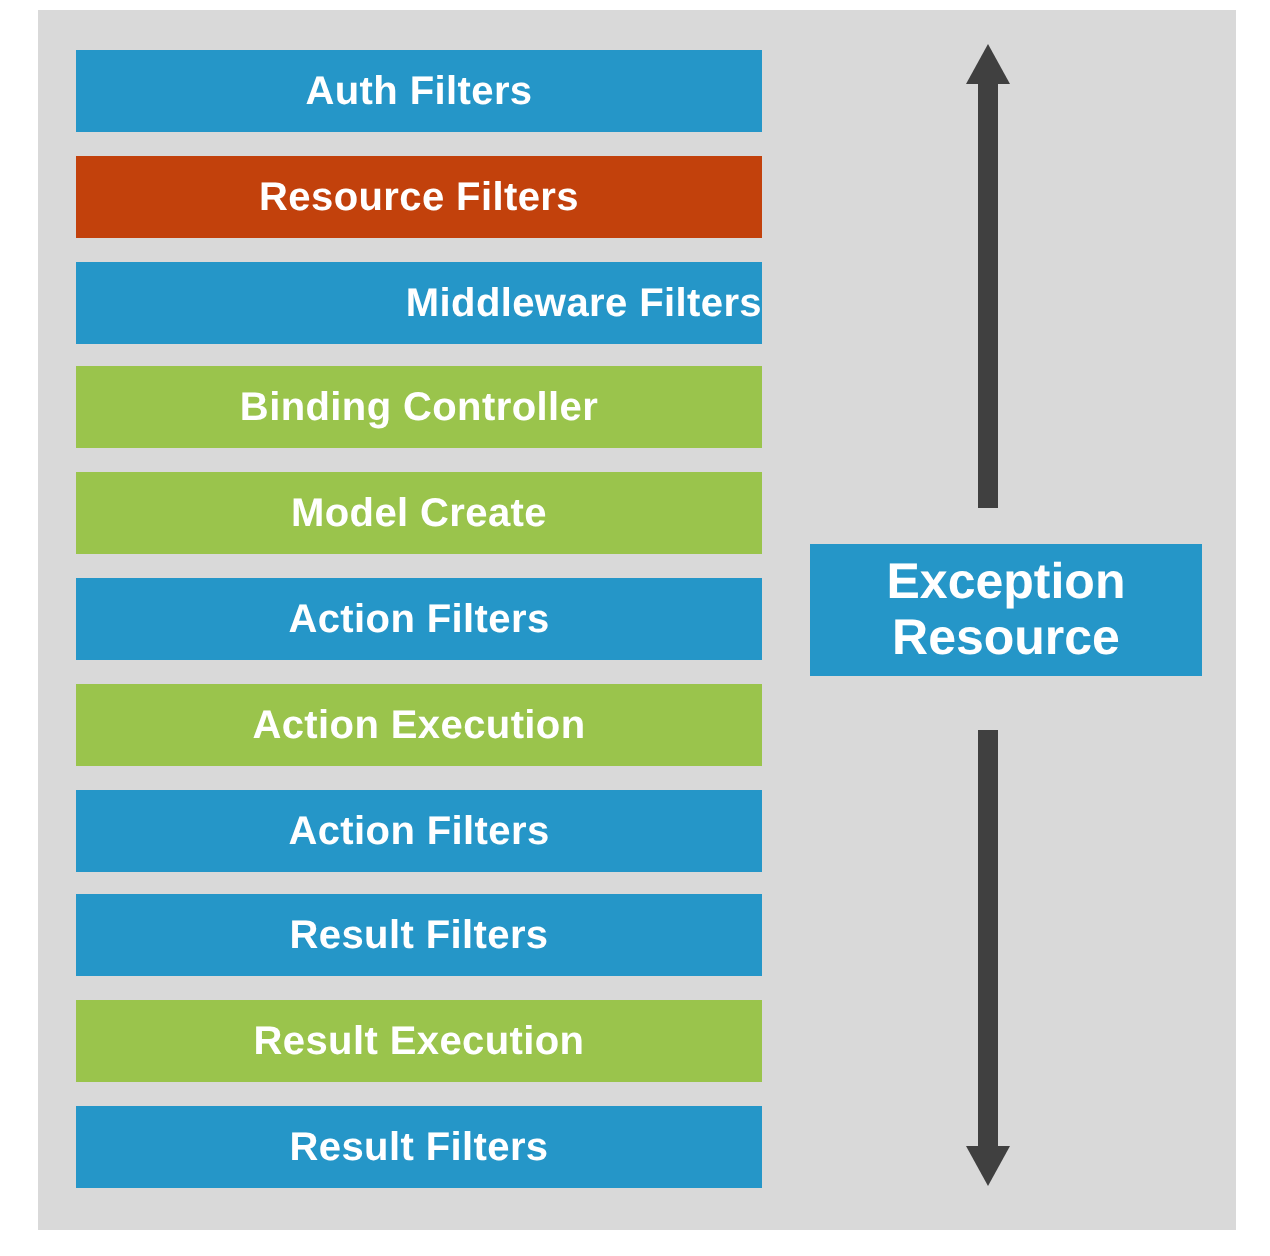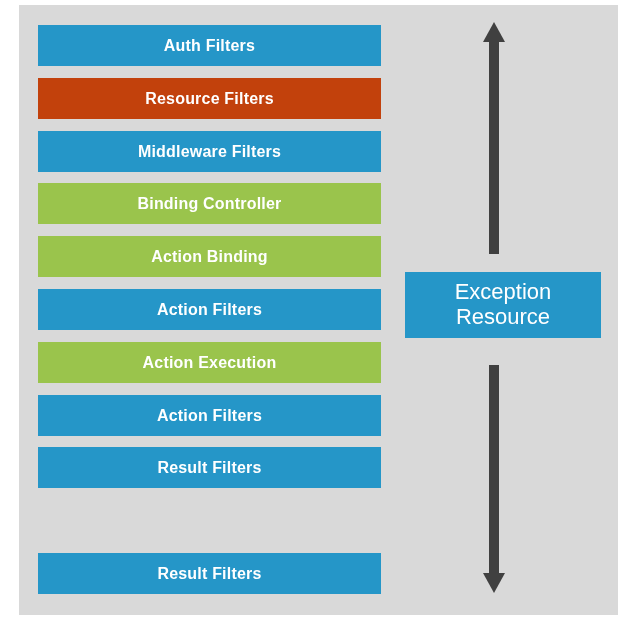--- a/index.html
+++ b/index.html
@@ -47,21 +47,21 @@
     width: 343px;
     height: 41px;
     display: flex;
     align-items: center;
     justify-content: center;
     box-sizing: border-box;
   }
 
   .stage-bar .stage-label {
     color: #ffffff;
-    font-size: 16px;
+    font-size: 20px;
     font-weight: bold;
     letter-spacing: 0.2px;
     line-height: 1;
     text-align: center;
     white-space: nowrap;
   }
 
   
   .exception-box {
     position: absolute;
@@ -69,22 +69,22 @@
     top: 272px;
     width: 196px;
     height: 66px;
     display: flex;
     align-items: center;
     justify-content: center;
   }
 
   .exception-box .exception-label {
     color: #ffffff;
-    font-size: 22px;
-    font-weight: normal;
+    font-size: 25px;
+    font-weight: bold;
     line-height: 1.12;
     text-align: center;
   }
 
   
   .arrow {
     position: absolute;
     left: 483px;
     width: 22px;
   }
@@ -139,40 +139,43 @@
 
   <div class="panel" style="background: rgb(217, 217, 217);"></div>
 
   <div class="stage-column">
       <div class="stage-bar" style="top: 0px; height: 41px; background: rgb(37, 150, 200);">
         <span class="stage-label">Auth Filters</span>
       </div>
       <div class="stage-bar" style="top: 53px; height: 41px; background: #c2410c;">
         <span class="stage-label">Resource Filters</span>
       </div>
-      <div class="stage-bar" style="top: 106px; height: 41px; background: rgb(37, 150, 200);">
+      <div class="stage-bar" style="top: 106px; height: 41px; background: rgb(37, 150, 200); justify-content: flex-end;">
         <span class="stage-label">Middleware Filters</span>
       </div>
       <div class="stage-bar" style="top: 158px; height: 41px; background: rgb(154, 196, 76);">
         <span class="stage-label">Binding Controller</span>
       </div>
       <div class="stage-bar" style="top: 211px; height: 41px; background: rgb(154, 196, 76);">
-        <span class="stage-label">Action Binding</span>
+        <span class="stage-label">Model Create</span>
       </div>
       <div class="stage-bar" style="top: 264px; height: 41px; background: rgb(37, 150, 200);">
         <span class="stage-label">Action Filters</span>
       </div>
       <div class="stage-bar" style="top: 317px; height: 41px; background: rgb(154, 196, 76);">
         <span class="stage-label">Action Execution</span>
       </div>
       <div class="stage-bar" style="top: 370px; height: 41px; background: rgb(37, 150, 200);">
         <span class="stage-label">Action Filters</span>
       </div>
       <div class="stage-bar" style="top: 422px; height: 41px; background: rgb(37, 150, 200);">
         <span class="stage-label">Result Filters</span>
+      </div>
+      <div class="stage-bar" style="top: 475px; height: 41px; background: rgb(154, 196, 76);">
+        <span class="stage-label">Result Execution</span>
       </div>
       <div class="stage-bar" style="top: 528px; height: 41px; background: rgb(37, 150, 200);">
         <span class="stage-label">Result Filters</span>
       </div>
     </div>
 
   <div class="exception-box" style="background: rgb(37, 150, 200);">
     <div class="exception-label"><span>Exception</span><br><span>Resource</span></div>
   </div>
 

